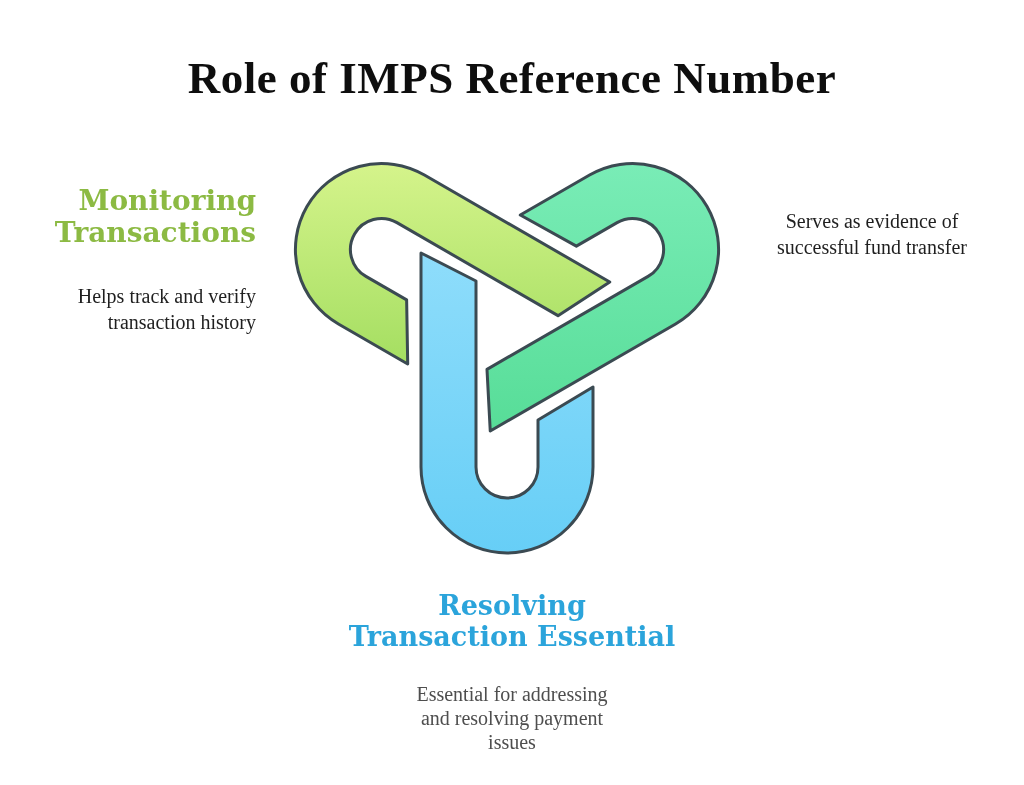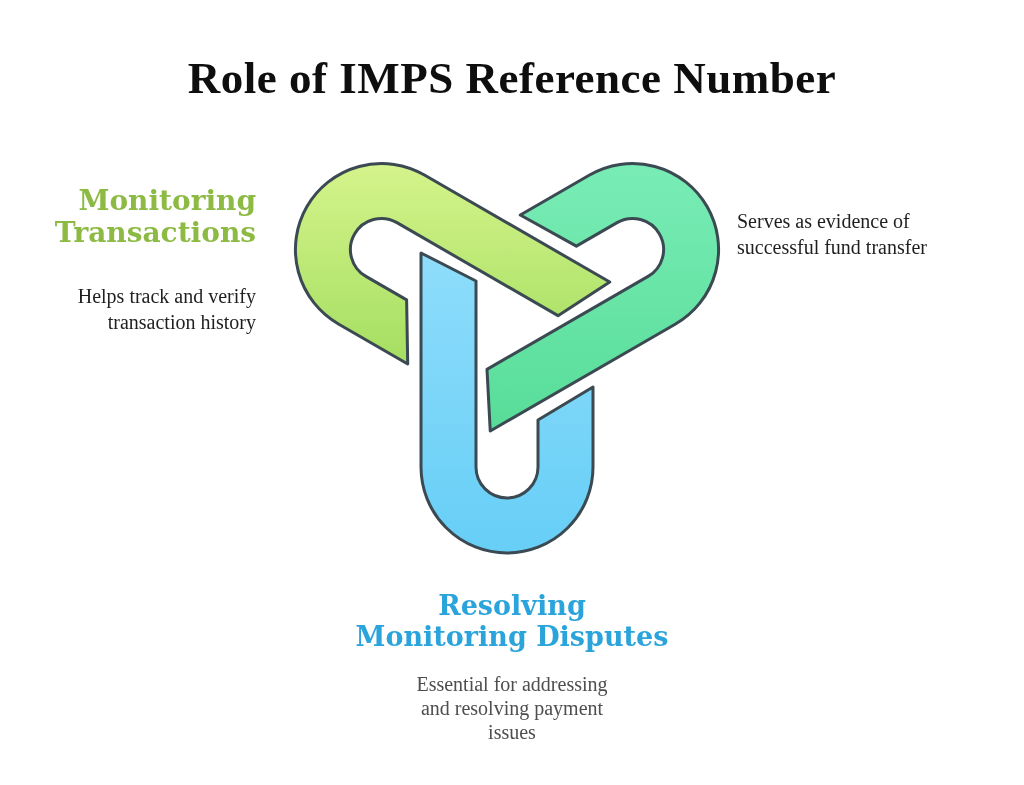--- a/index.html
+++ b/index.html
@@ -56,31 +56,31 @@
   .block-left .heading { color: #8CBA43; }
   .block-left .body-text { margin-top: 15px; }
 
   .block-right {
     top: 173px;
     left: 737px;
     width: 270px;
     text-align: left;
   }
   .block-right .heading { color: #47BE8B; }
-  .block-right .body-text { margin-top: 16px; }
+  .block-right .body-text { margin-top: 16px; text-align: center; }
 
   .block-bottom {
     top: 572px;
     left: 262px;
     width: 500px;
     text-align: center;
   }
   .block-bottom .heading { font-size: 27px; color: #2BA4DB; }
   .block-bottom .body-text {
-    margin-top: 0;
+    margin-top: 10px;
     color: #4E4E4E;
     line-height: 1.2;
     text-align: center;
   }
   .knot-wrap {
     position: absolute;
     left: 291px;
     top: 138px;
     width: 432px;
     height: 432px;
@@ -127,19 +127,19 @@
 transaction history</div>
   </div>
 
   <div class="block block-right">
     <div class="body-text">Serves as evidence of
 successful fund transfer</div>
   </div>
 
   <div class="block block-bottom">
     <div class="heading">Resolving
-Monitoring Disputes</div>
+Transaction Essential</div>
     <div class="body-text">Essential for addressing
 and resolving payment
 issues</div>
   </div>
 
 </div>
 
 </body></html>

